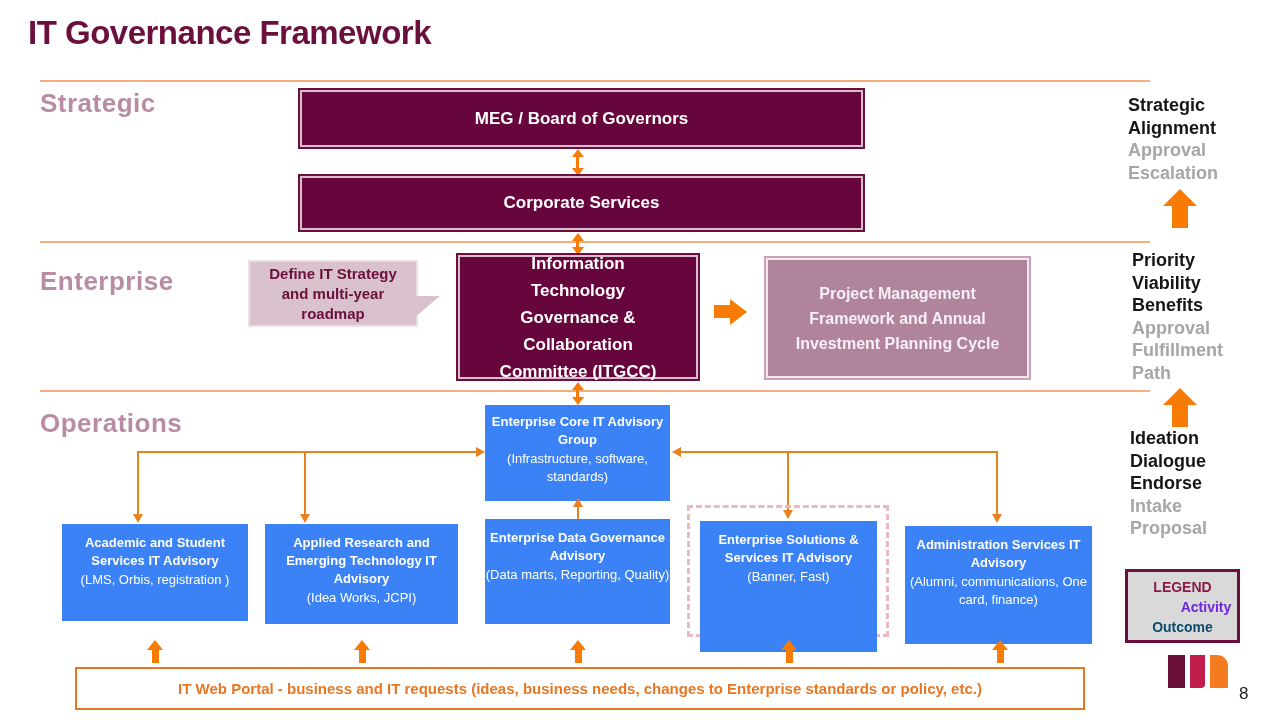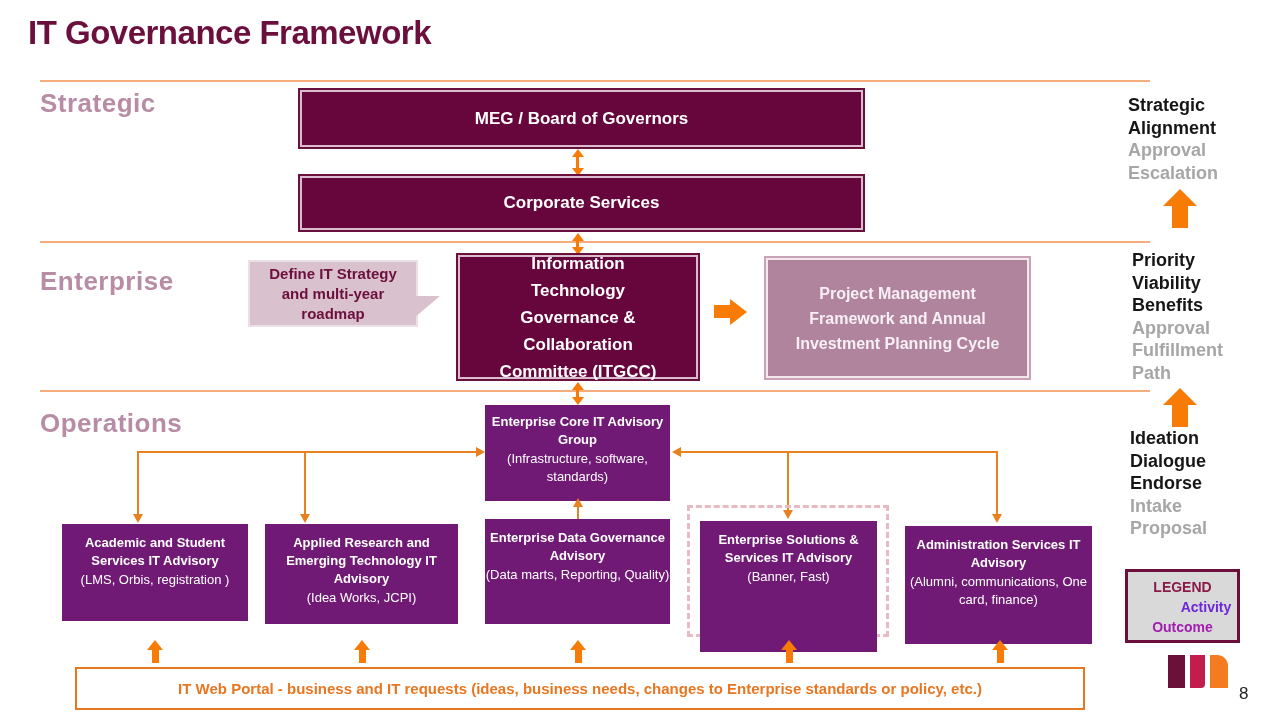--- a/index.html
+++ b/index.html
@@ -24,21 +24,21 @@
     display:flex; align-items:center; justify-content:center; text-align:center;
     font-weight:bold;
   }
   .box-mauve {
     background:#B1849E; color:#F8F0F5; border:2px solid #F2E8EE;
     box-shadow:0 0 0 2px #C9A2B8;
     display:flex; align-items:center; justify-content:center; text-align:center;
     font-weight:bold;
   }
   .box-flat {
-    background:#701a75; color:#ffffff; text-align:center;
+    background:#3b82f6; color:#ffffff; text-align:center;
     padding-top:10px;
   }
   .box-flat .t { font-weight:bold; font-size:13px; line-height:18px; }
   .box-flat .s { font-size:13px; line-height:18px; margin-top:1px; }
 
   .callout {
     background:#D9C2CE; border:2px solid #ECE0E6; color:#6B0F3C;
     display:flex; align-items:center; justify-content:center; text-align:center;
     font-weight:bold; font-size:15px; line-height:20px; padding:4px 8px;
   }
@@ -95,21 +95,21 @@
   .rail-text { font-size:18px; font-weight:bold; line-height:22.5px; }
   .rail-black { color:#161616; }
   .rail-gray { color:#A6A6A6; }
 
   .legend-box {
     background:#D9D9D9; border:3px solid #6B0F3C; text-align:center;
     font-weight:bold; font-size:14px; line-height:20px; padding-top:5px;
   }
   .legend-title { color:#8A1A48; }
   .legend-activity { color:#6d28d9;padding-left:47px; }
-  .legend-outcome { color:#a21caf; }
+  .legend-outcome { color:#0c4a6e; }
 
   .logo-bar { top:655px; height:33px; }
   .page-num { font-size:17px; color:#222222; }
 </style>
 </head>
 <body>
 
 <div class="slide">
 
   <div class="abs slide-title">IT Governance Framework</div>

